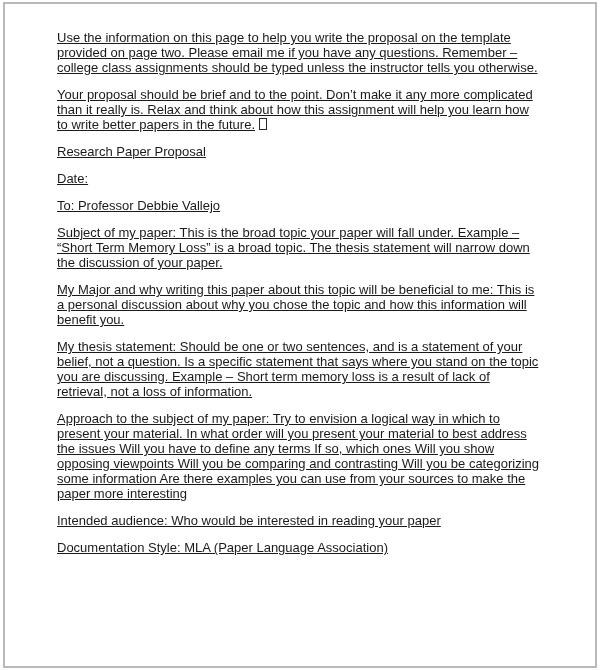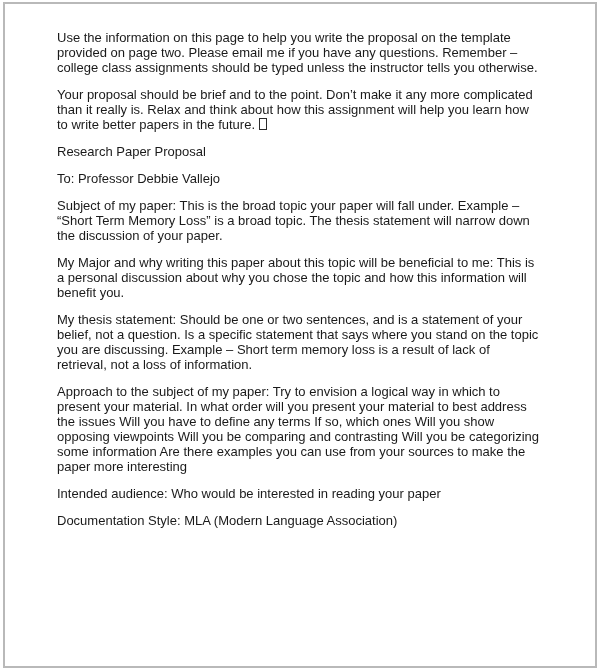--- a/index.html
+++ b/index.html
@@ -28,20 +28,21 @@
     width: 490px;
     font-family: "Liberation Sans", "DejaVu Sans", sans-serif;
     font-size: 13px;
     line-height: 15px;
     color: #1a1a1a;
     text-align: left;
   }
   .content p {
     margin: 0 8px 12px 0;
     padding: 0;
+    text-decoration: underline;
   }
   .doc-title {
     text-align: left;
   }
   .ul-seg {
     text-decoration: underline;
     text-underline-offset: 2px;
   }
   .notdef-box {
     display: inline-block;
@@ -58,32 +59,33 @@
 <div class="viewport">
   <div class="page">
     <div class="content">
 
       <p>Use the information on this page to help you write the proposal on the template provided on page two. Please email me if you have any questions. Remember – college class assignments should be typed unless the instructor tells you otherwise.</p>
 
       <p><span>Your proposal should be brief and to the point. Don’t make it any more complicated than it really is. Relax and think about how this assignment will help you learn how to write better papers in the future.</span><span class="notdef-box"></span></p>
 
       <p class="doc-title">Research Paper Proposal</p>
 
+      <p>Date:</p>
 
       <p>To: Professor Debbie Vallejo</p>
 
 
       <p>Subject of my paper: This is the broad topic your paper will fall under. Example – “Short Term Memory Loss” is a broad topic. The thesis statement will narrow down the discussion of your paper.</p>
 
       <p>My Major and why writing this paper about this topic will be beneficial to me: This is a personal discussion about why you chose the topic and how this information will benefit you.</p>
 
       <p>My thesis statement: Should be one or two sentences, and is a statement of your belief, not a question. Is a specific statement that says where you stand on the topic you are discussing. Example – Short term memory loss is a result of lack of retrieval, not a loss of information.</p>
 
       <p>Approach to the subject of my paper: Try to envision a logical way in which to present your material. In what order will you present your material to best address the issues Will you have to define any terms If so, which ones Will you show opposing viewpoints Will you be comparing and contrasting Will you be categorizing some information Are there examples you can use from your sources to make the paper more interesting</p>
 
       <p>Intended audience: Who would be interested in reading your paper</p>
 
-      <p>Documentation Style: MLA (Modern Language Association)</p>
+      <p>Documentation Style: MLA (Paper Language Association)</p>
 
 
     </div>
   </div>
 </div>
 
 </body></html>

